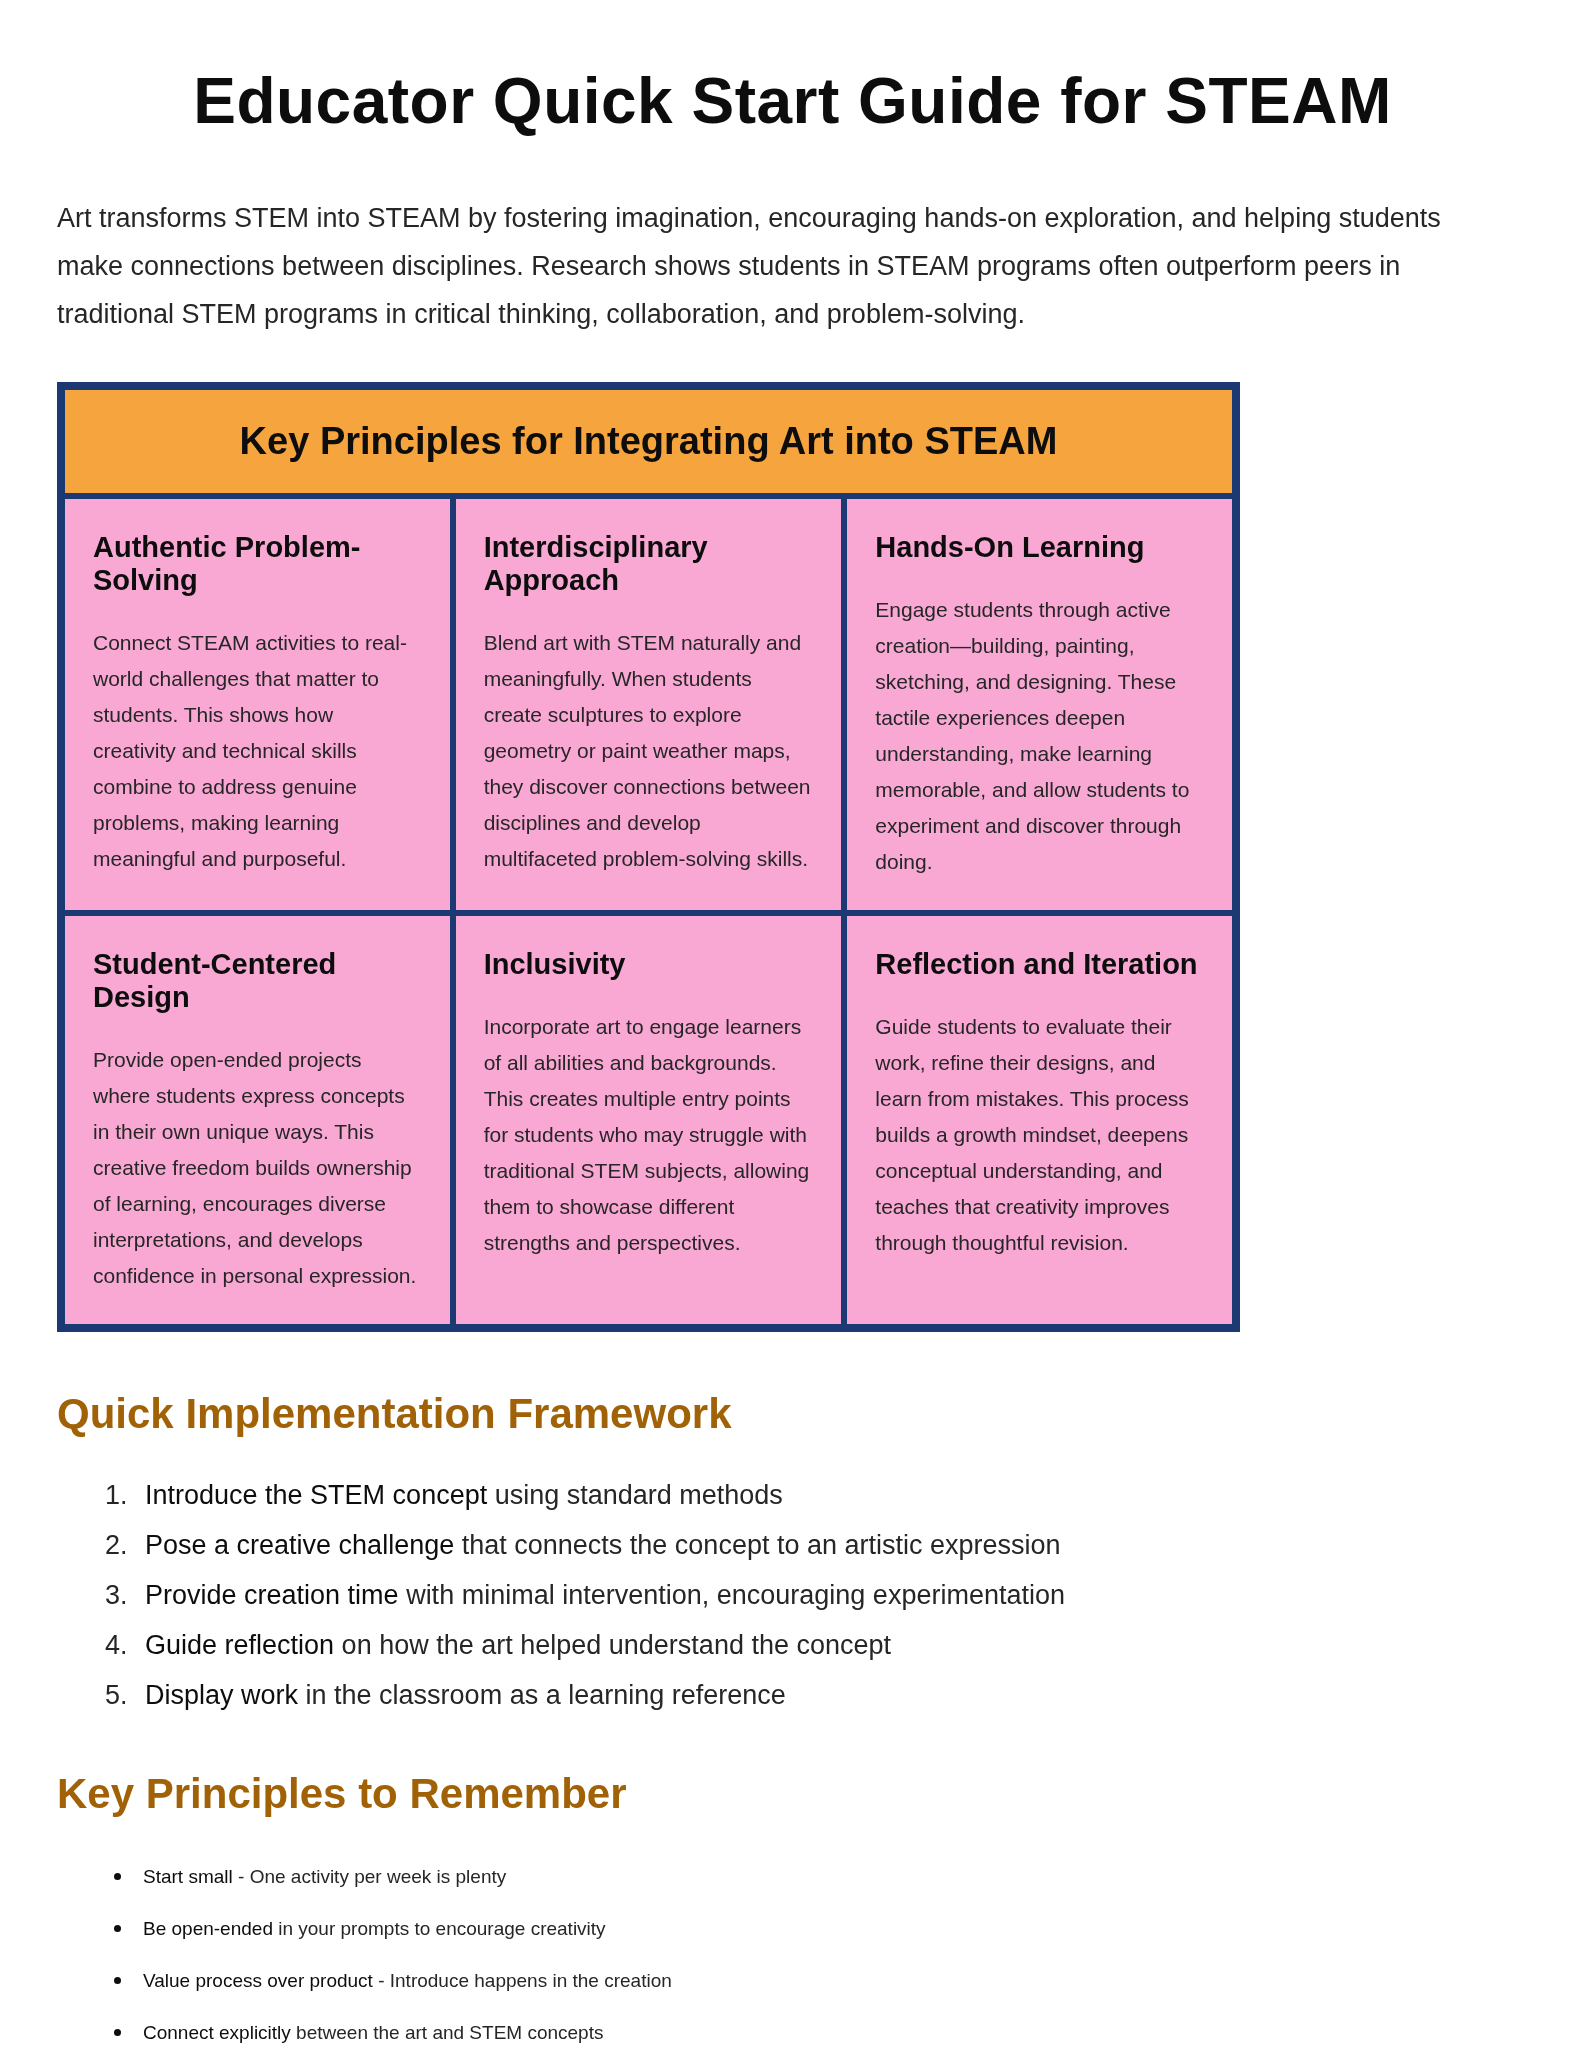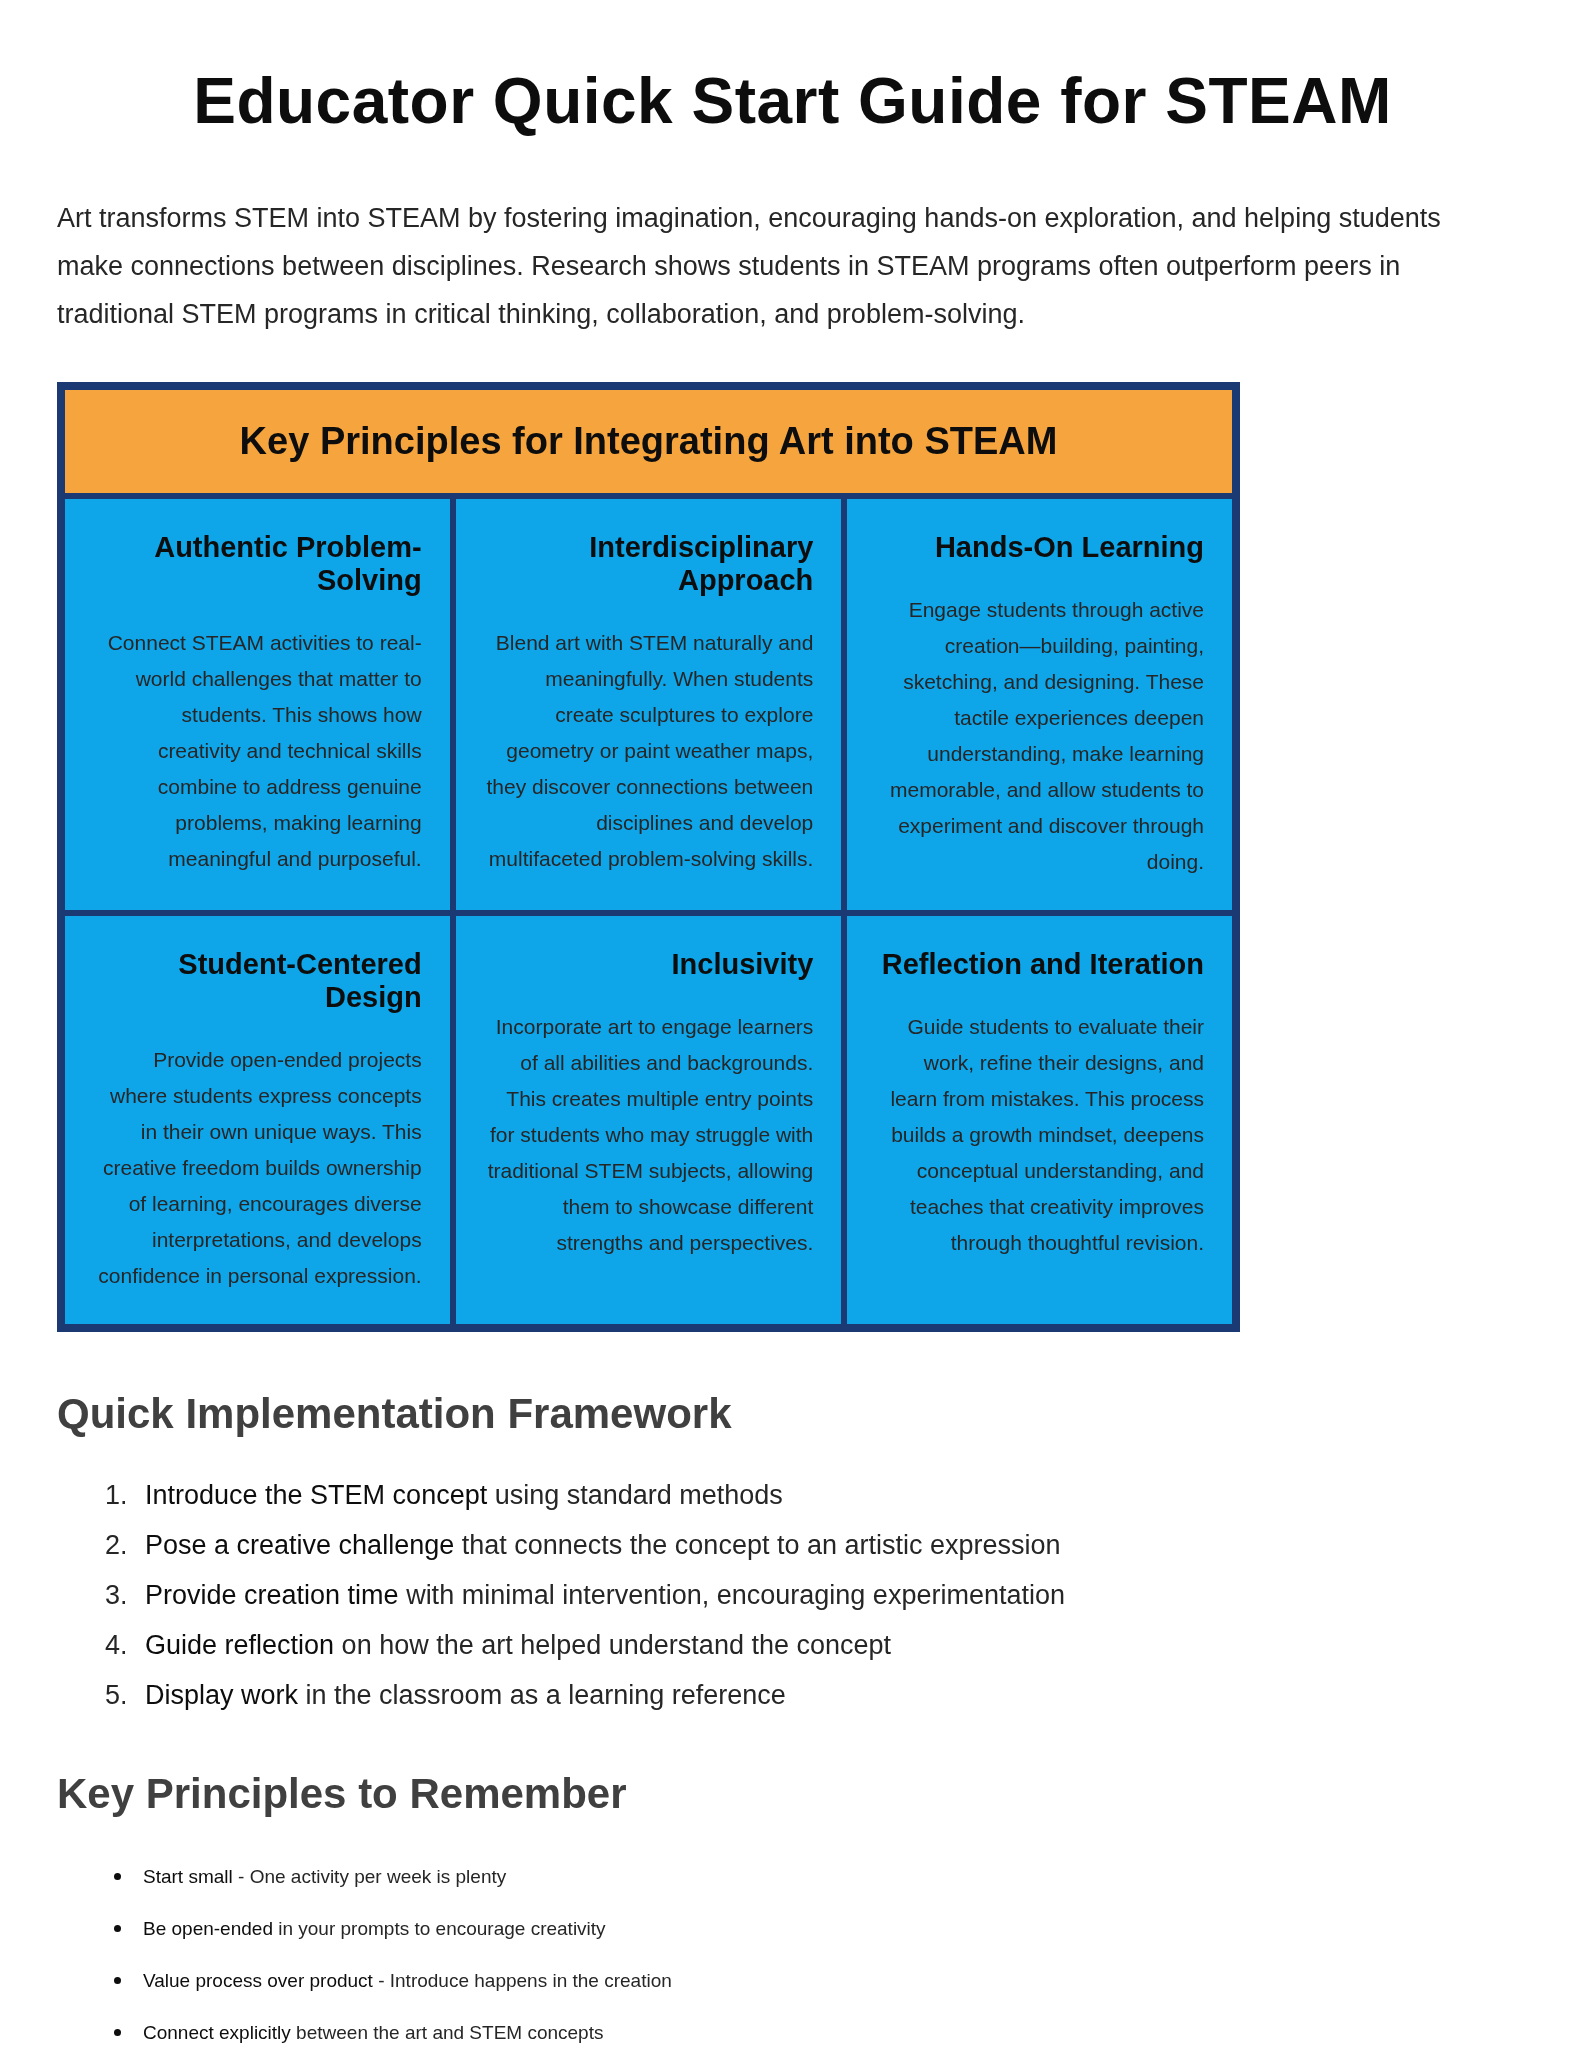--- a/index.html
+++ b/index.html
@@ -46,40 +46,40 @@
     padding:30px 10px;
     font-size:38px;
     font-weight:bold;
     color:#0d0d0d;
     text-align:center;
   }
   table.principles td{
     border:6px solid var(--navy);
     vertical-align:top;
     padding:26px 28px 30px 28px;
-    text-align:right;
-    background:#0ea5e9;
+    text-align:left;
+    background:#f9a8d4;
   }
   td .cell-title{
     margin:6px 0 0 0;
     font-size:29px;
     font-weight:bold;
     color:#0d0d0d;
   }
   td .cell-body{
     margin:28px 0 0 0;
     font-size:21px;
     line-height:36px;
     color:#262626;
   }
   h2.section-heading{
     margin:58px 0 0 0;
     font-size:42px;
     font-weight:bold;
-    color:#404040;
+    color:#a16207;
   }
   ol.steps{
     margin:40px 0 0 0;
     padding:0 0 0 78px;
     list-style:decimal outside;
   }
   ol.steps li{
     font-size:27px;
     line-height:34px;
     margin-bottom:16px;

